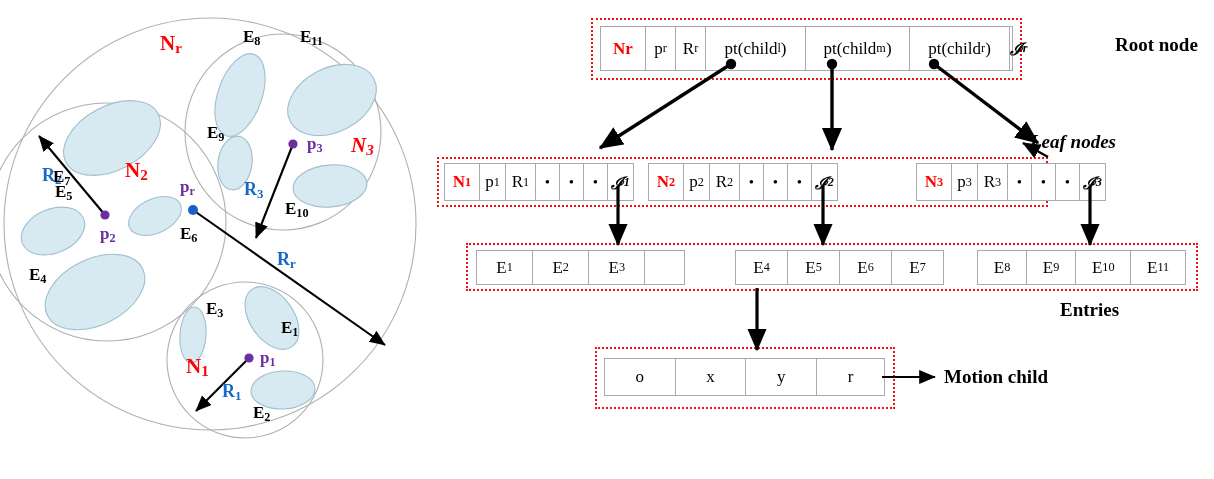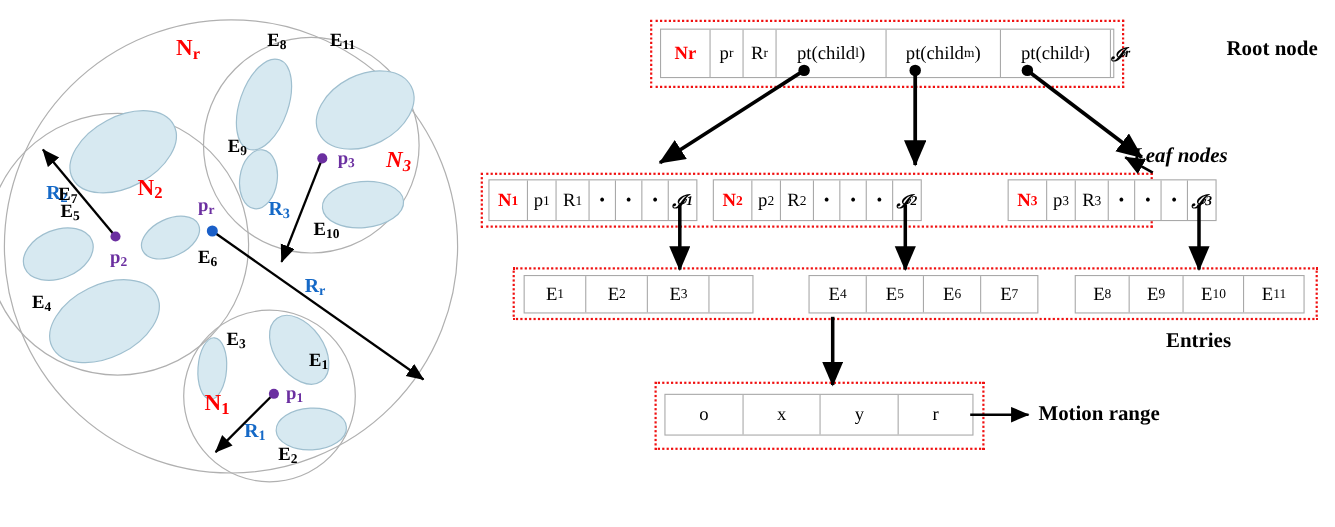--- a/index.html
+++ b/index.html
@@ -326,15 +326,15 @@
     <line x1="757" y1="288" x2="757" y2="350" stroke="#000" stroke-width="3.2" marker-end="url(#arrBig)"></line>
 
     <line x1="882" y1="377" x2="935" y2="377" stroke="#000" stroke-width="2.2" marker-end="url(#arrHead)"></line>
 
     <line x1="1048" y1="157" x2="1023" y2="143" stroke="#000" stroke-width="2.4" marker-end="url(#arrHead)"></line>
   </svg>
 
   <div class="sidelabel" style="left:1067px;top:34px;margin-left:48px;">Root node</div>
   <div class="sidelabel" style="left:1030px;top:131px;font-style:italic;">Leaf nodes</div>
   <div class="sidelabel" style="left:1027px;top:299px;margin-left:33px;">Entries</div>
-  <div class="sidelabel" style="left:944px;top:366px;">Motion range</div>
+  <div class="sidelabel" style="left:944px;top:366px;">Motion child</div>
 
 </div>
 
 </body></html>

